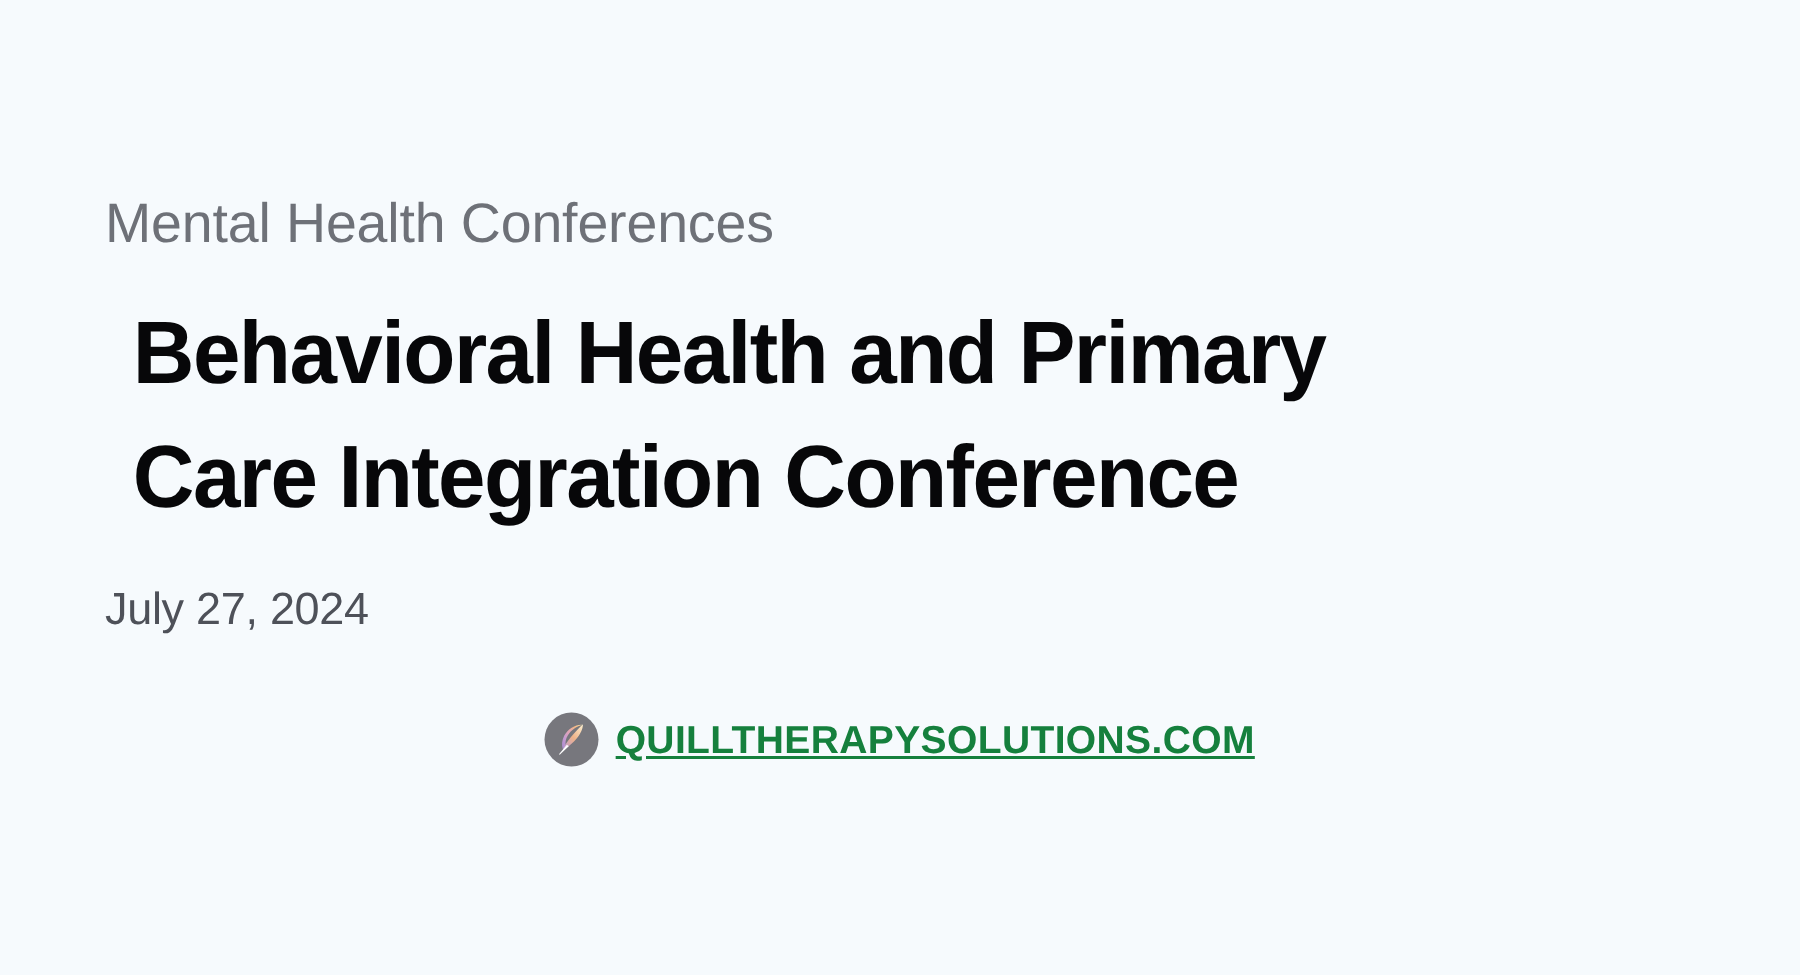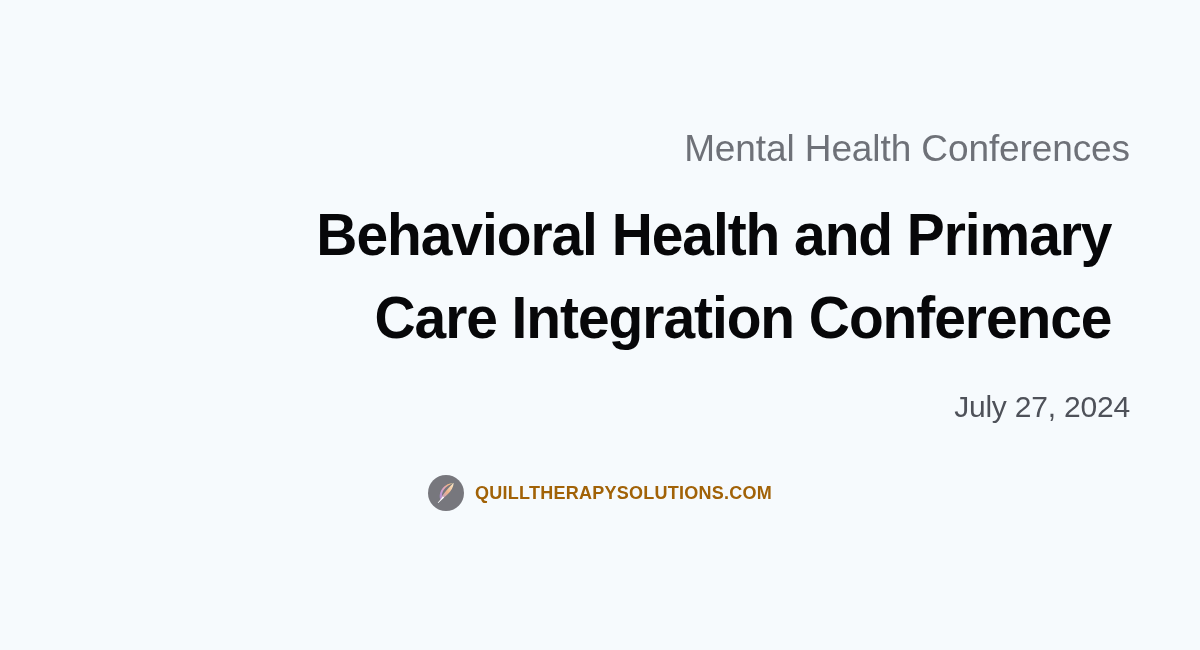--- a/index.html
+++ b/index.html
@@ -24,21 +24,21 @@
     flex-direction: column;
     align-items: center;
     justify-content: flex-start;
     padding: 0;
     position: relative;
   }
 
   .content {
     width: 1060px;
     margin: 0 auto;
-    text-align: right;
+    text-align: left;
     position: absolute;
     left: 70px;
     top: 124px;
   }
 
   .kicker {
     font-family: "Liberation Sans", sans-serif;
     font-size: 37px;
     font-weight: 400;
     color: #6e7178;
@@ -97,26 +97,27 @@
     flex: 0 0 auto;
     overflow: hidden;
   }
 
   .avatar svg {
     display: block;
   }
 
   .site {
     font-family: "Liberation Sans", sans-serif;
-    font-size: 18px;
+    font-size: 26px;
     font-weight: 700;
-    color: #a16207;
+    color: #15803d;
     letter-spacing: 0.25px;
     white-space: nowrap;
     line-height: 28px;
+    text-decoration: underline;
   }
 </style>
 </head>
 <body>
 
 <div class="card">
   <div class="content">
 
     <div class="kicker">Mental Health Conferences</div>
 

